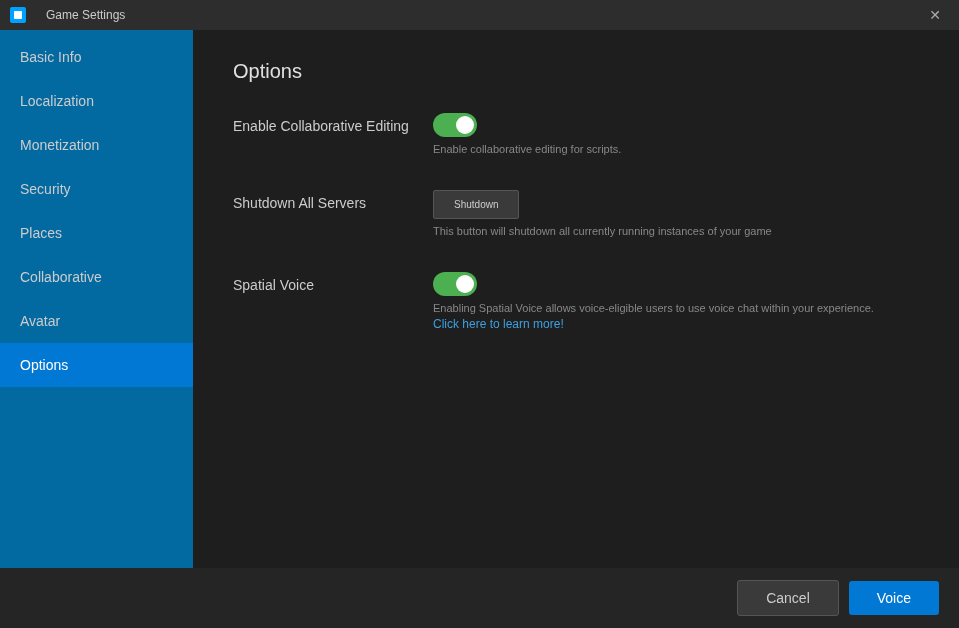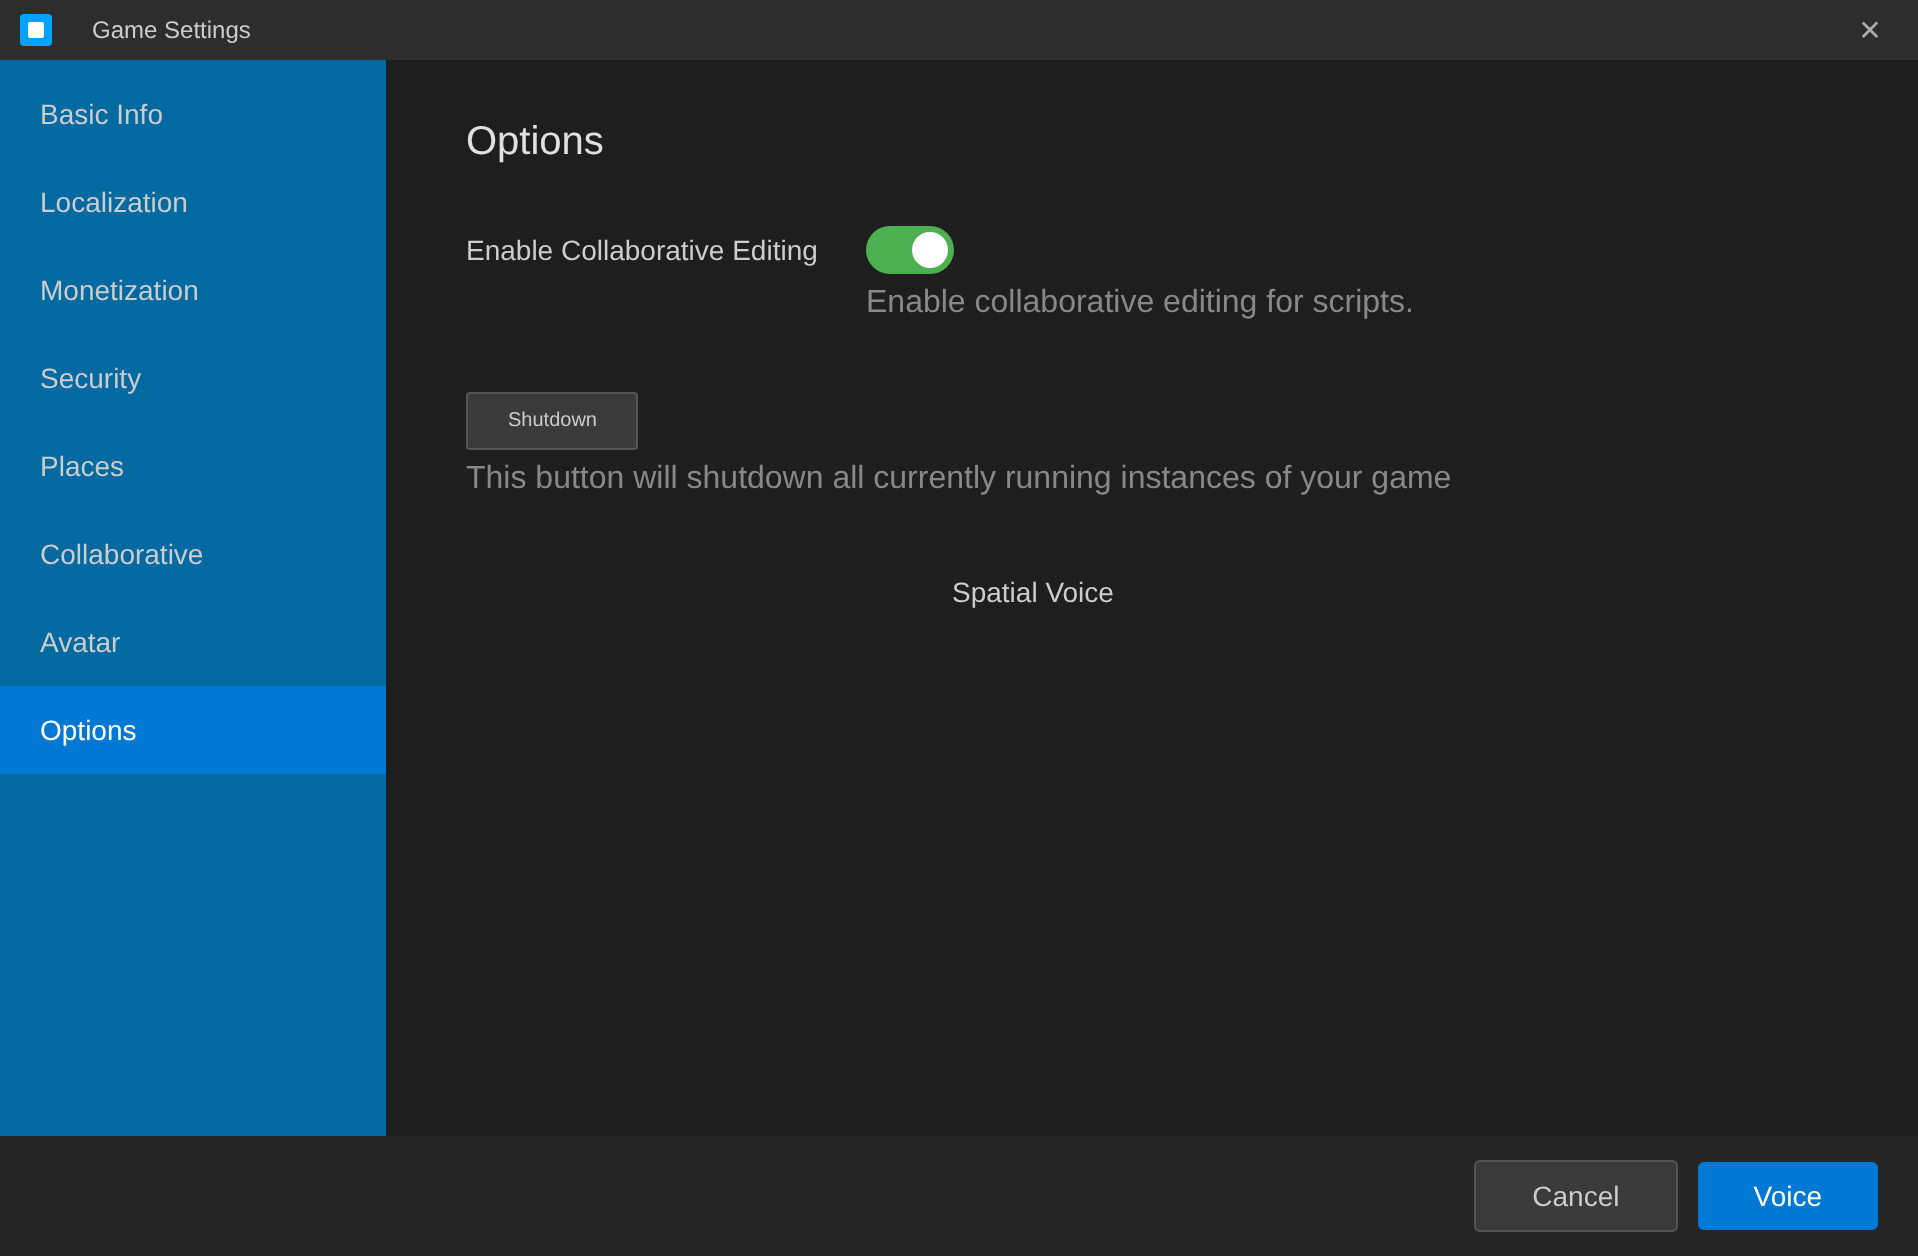--- a/index.html
+++ b/index.html
@@ -99,21 +99,21 @@
       padding-top: 4px;
     }
     .option-label {
       font-size: 14px;
       color: #ccc;
     }
     .option-content-col {
       flex: 1;
     }
     .option-desc {
-      font-size: 16px;
+      font-size: 11px;
       color: #888;
       margin-top: 6px;
     }
     .option-link {
       font-size: 12px;
       color: #3e9fdf;
       cursor: pointer;
       text-decoration: none;
     }
 
@@ -228,29 +228,41 @@
         <div class="toggle-container">
           <div class="toggle-track">
             <div class="toggle-thumb"></div>
           </div>
         </div>
         <div class="option-desc">Enable collaborative editing for scripts.</div>
       </div>
     </div>
 
     <div class="option-row">
+      <div class="option-label-col">
+        <span class="option-label">Shutdown All Servers</span>
+      </div>
       <div class="option-content-col">
         <button class="shutdown-btn">Shutdown</button>
         <div class="option-desc">This button will shutdown all currently running instances of your game</div>
       </div>
     </div>
 
     <div class="option-row">
       <div class="option-label-col">
         <span class="option-label">Spatial Voice</span>
+      </div>
+      <div class="option-content-col">
+        <div class="toggle-container">
+          <div class="toggle-track">
+            <div class="toggle-thumb"></div>
+          </div>
+        </div>
+        <div class="option-desc">Enabling Spatial Voice allows voice-eligible users to use voice chat within your experience.</div>
+        <a class="option-link">Click here to learn more!</a>
       </div>
     </div>
 
   </div>
 </div>
 
 <div class="bottom-bar">
   <button class="btn-cancel">Cancel</button>
   <button class="btn-save">Voice</button>
 </div>

